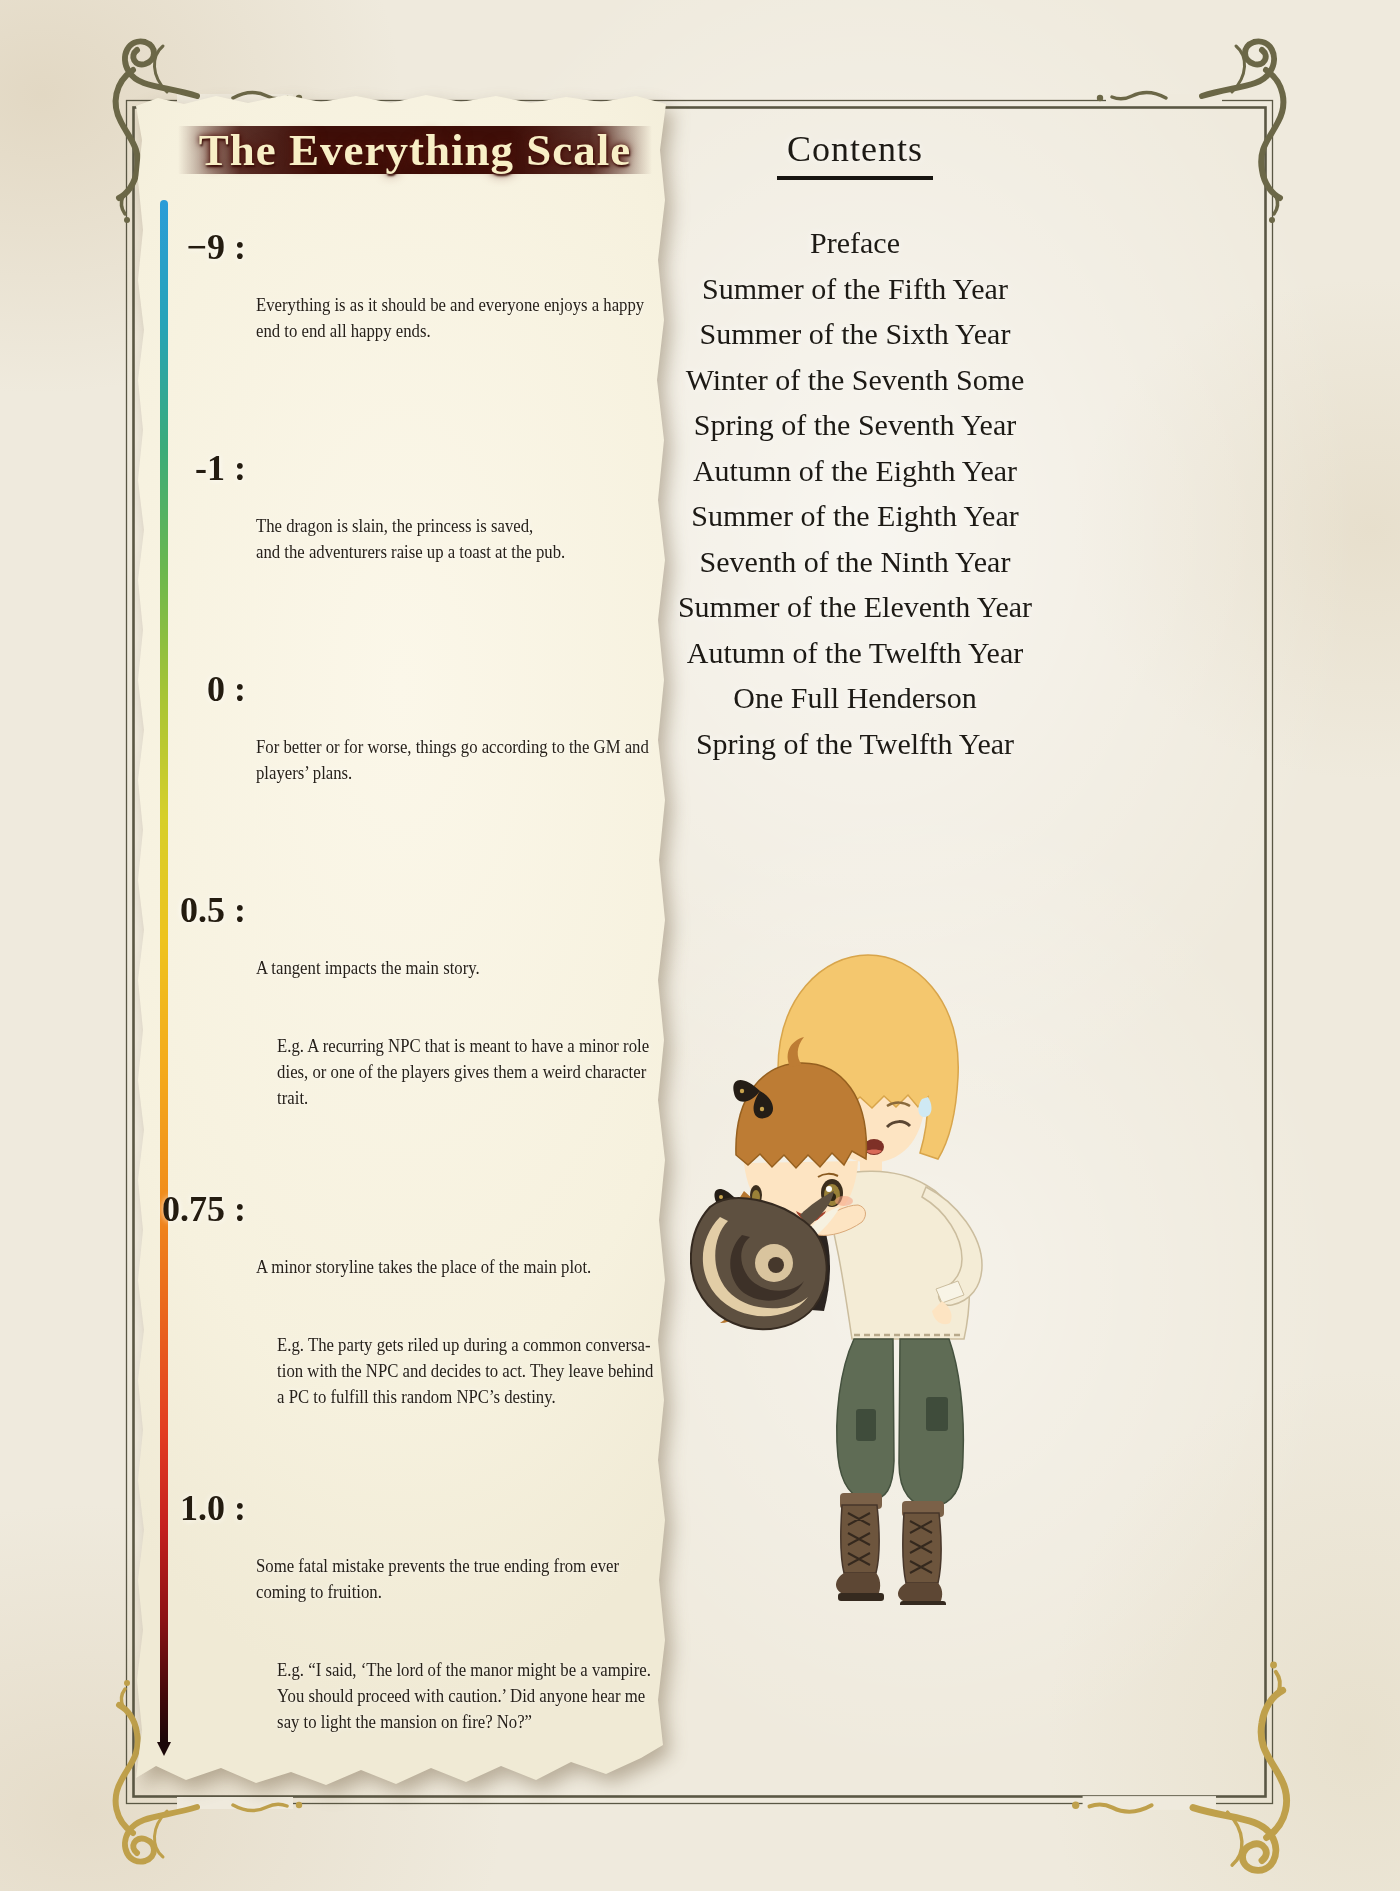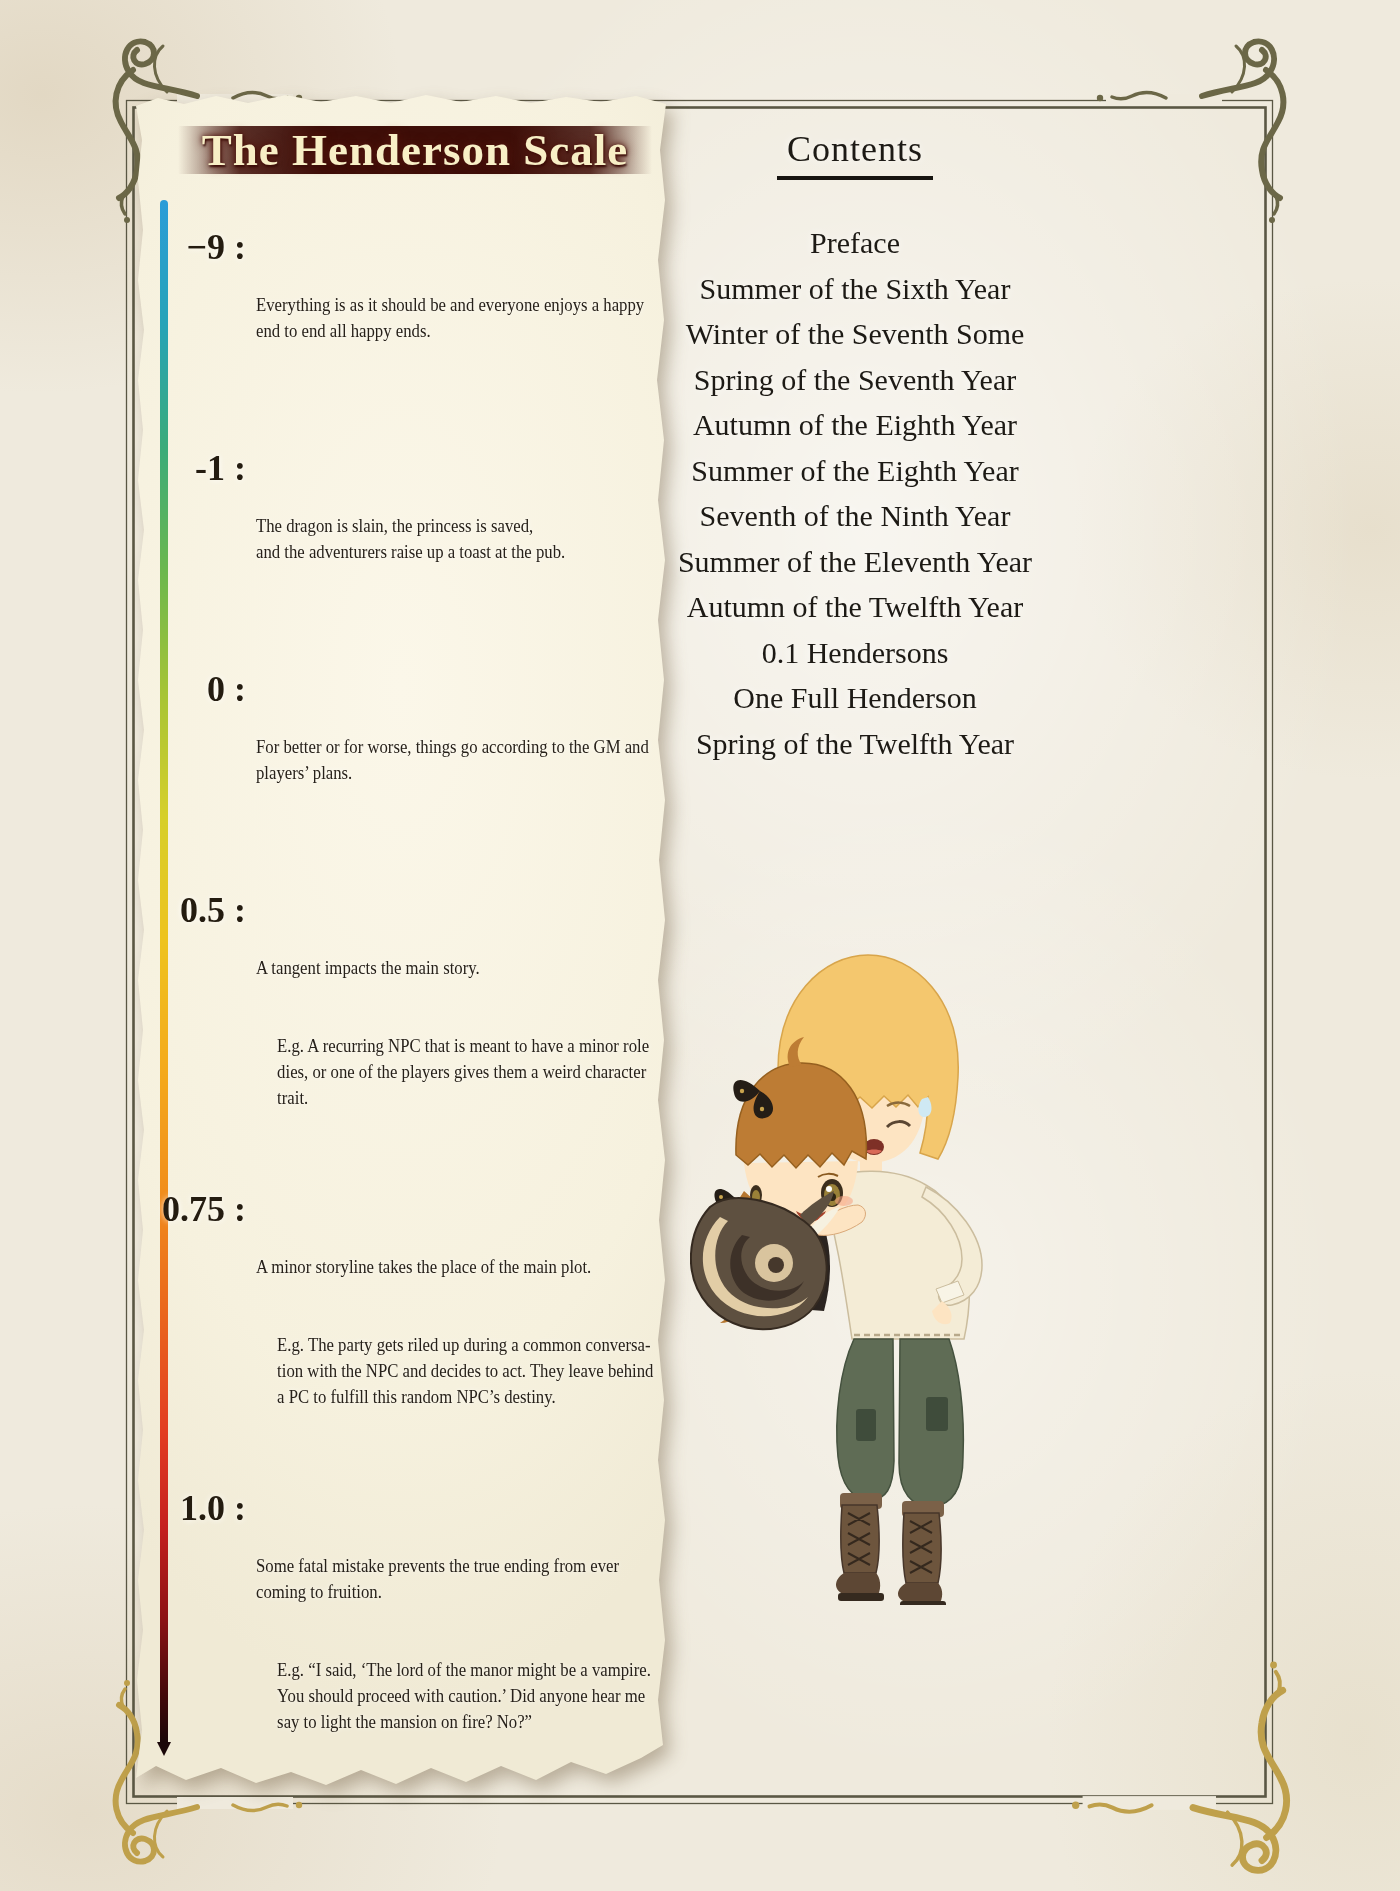--- a/index.html
+++ b/index.html
@@ -73,21 +73,21 @@
     </g>
     <use href="#fl" transform="translate(137,100)" style="color:#6b6747"></use>
     <use href="#fl" transform="translate(1262,100) scale(-1,1)" style="color:#6b6747"></use>
     <use href="#fl" transform="translate(137,1803) scale(1,-1)" style="color:#bfa04b"></use>
     <use href="#fl" transform="translate(1262,1803) scale(-1.15,-1.15)" style="color:#bfa04b"></use>
   </svg>
 
   <div class="paper-wrap">
     <div class="paper">
       <div class="banner">
-        <h1>The Henderson Scale</h1>
+        <h1>The Everything Scale</h1>
       </div>
       <div class="scale-bar"></div>
       <div class="entries">
 
       <div class="entry">
           <div class="entry-label"><span>−9 :</span></div>
           <div class="entry-body">
             <div class="entry-text">Everything is as it should be and everyone enjoys a happy
 end to end all happy ends.</div>
             
@@ -147,29 +147,29 @@
         </div>
         </div>
     </div>
   </div>
 
   <div class="contents">
     <h2>Contents</h2>
     <ul>
 
     <li>Preface</li>
+        <li>Summer of the Fifth Year</li>
         <li>Summer of the Sixth Year</li>
         <li>Winter of the Seventh Some</li>
         <li>Spring of the Seventh Year</li>
         <li>Autumn of the Eighth Year</li>
         <li>Summer of the Eighth Year</li>
         <li>Seventh of the Ninth Year</li>
         <li>Summer of the Eleventh Year</li>
         <li>Autumn of the Twelfth Year</li>
-        <li>0.1 Hendersons</li>
         <li>One Full Henderson</li>
         <li>Spring of the Twelfth Year</li>
       </ul>
   </div>
 
   <svg class="illustration" width="420" height="660" viewBox="0 0 420 660">
 
     <g>
       <path d="M 124,148 C 126,192 146,216 181,218 C 218,216 234,190 236,148 L 124,148 Z" fill="#fde4c2"></path>
       <path d="M 88,130 C 86,52 134,10 178,10 C 224,10 272,54 268,132 C 266,170 258,198 248,214 L 230,208 C 236,188 238,170 238,152 L 228,162 L 218,150 L 206,162 L 194,151 L 182,163 L 170,152 L 158,163 L 146,151 L 136,160 L 126,150 C 126,172 124,192 116,212 L 98,206 C 90,180 88,152 88,130 Z" fill="#f4c76e" stroke="#d8a54b" stroke-width="1.5"></path>

